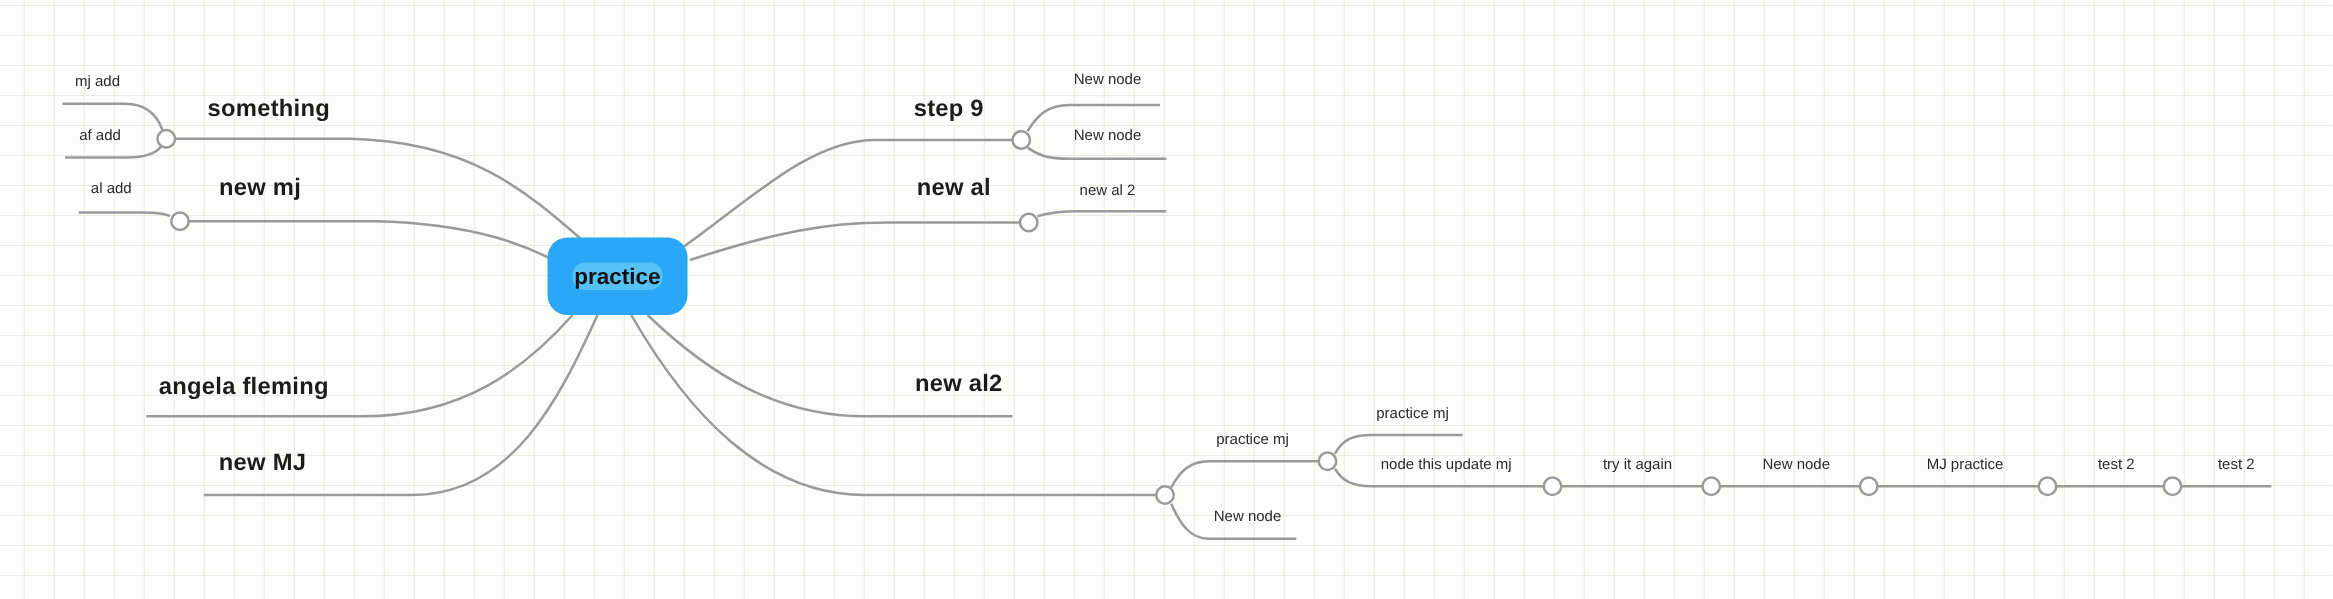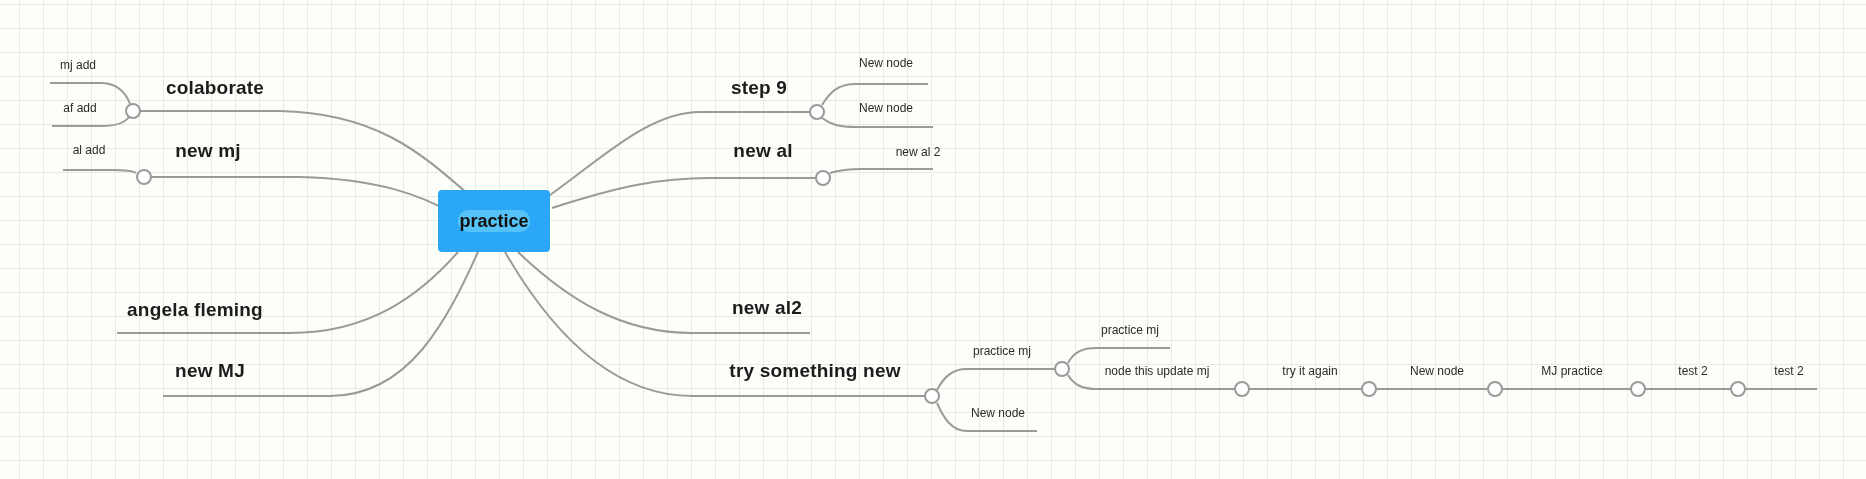--- a/index.html
+++ b/index.html
@@ -24,21 +24,21 @@
     white-space:nowrap;
     color:#1c1c1c;
     cursor:pointer;
   }
   .lbl.main{font-size:19px;font-weight:bold;letter-spacing:.2px;}
   .lbl.child{font-size:12px;font-weight:normal;color:#2a2a2a;}
   #root-node{
     position:absolute;
     left:438px;top:190px;width:112px;height:62px;
     background:#2ba7f7;
-    border-radius:4px;
+    border-radius:16px;
     box-sizing:border-box;
     padding:20px;
     cursor:pointer;
   }
   #root-node .inner{
     width:100%;height:100%;
     background:#55c2f8;
     border-radius:10px;
     display:flex;align-items:center;justify-content:center;
     font-size:18px;font-weight:bold;color:#111;
@@ -87,40 +87,39 @@
     <circle cx="823" cy="178" r="7"></circle>
     <circle cx="932" cy="396" r="7"></circle>
     <circle cx="1062" cy="369" r="7"></circle>
     <circle cx="1242" cy="389" r="7"></circle>
     <circle cx="1369" cy="389" r="7"></circle>
     <circle cx="1495" cy="389" r="7"></circle>
     <circle cx="1638" cy="389" r="7"></circle>
     <circle cx="1738" cy="389" r="7"></circle>
   </svg>
 
-  <div class="lbl main" style="left:215px;top:88px">colaborate</div>
+  <div class="lbl main" style="left:215px;top:88px">something</div>
   <div class="lbl child" style="left:78px;top:65px">mj add</div>
   <div class="lbl child" style="left:80px;top:108px">af add</div>
 
   <div class="lbl main" style="left:208px;top:151px">new mj</div>
   <div class="lbl child" style="left:89px;top:150px">al add</div>
 
   <div class="lbl main" style="left:195px;top:310px">angela fleming</div>
   <div class="lbl main" style="left:210px;top:371px">new MJ</div>
 
   <div class="lbl main" style="left:759px;top:88px">step 9</div>
   <div class="lbl child" style="left:886px;top:63px">New node</div>
   <div class="lbl child" style="left:886px;top:108px">New node</div>
 
   <div class="lbl main" style="left:763px;top:151px">new al</div>
-  <div class="lbl child" style="left:918px;top:152px">new al 2</div>
+  <div class="lbl child" style="left:886px;top:152px">new al 2</div>
 
   <div class="lbl main" style="left:767px;top:308px">new al2</div>
 
-  <div class="lbl main" style="left:815px;top:371px">try something new</div>
   <div class="lbl child" style="left:1002px;top:351px">practice mj</div>
   <div class="lbl child" style="left:998px;top:413px">New node</div>
   <div class="lbl child" style="left:1130px;top:330px">practice mj</div>
   <div class="lbl child" style="left:1157px;top:371px">node this update mj</div>
   <div class="lbl child" style="left:1310px;top:371px">try it again</div>
   <div class="lbl child" style="left:1437px;top:371px">New node</div>
   <div class="lbl child" style="left:1572px;top:371px">MJ practice</div>
   <div class="lbl child" style="left:1693px;top:371px">test 2</div>
   <div class="lbl child" style="left:1789px;top:371px">test 2</div>
 

